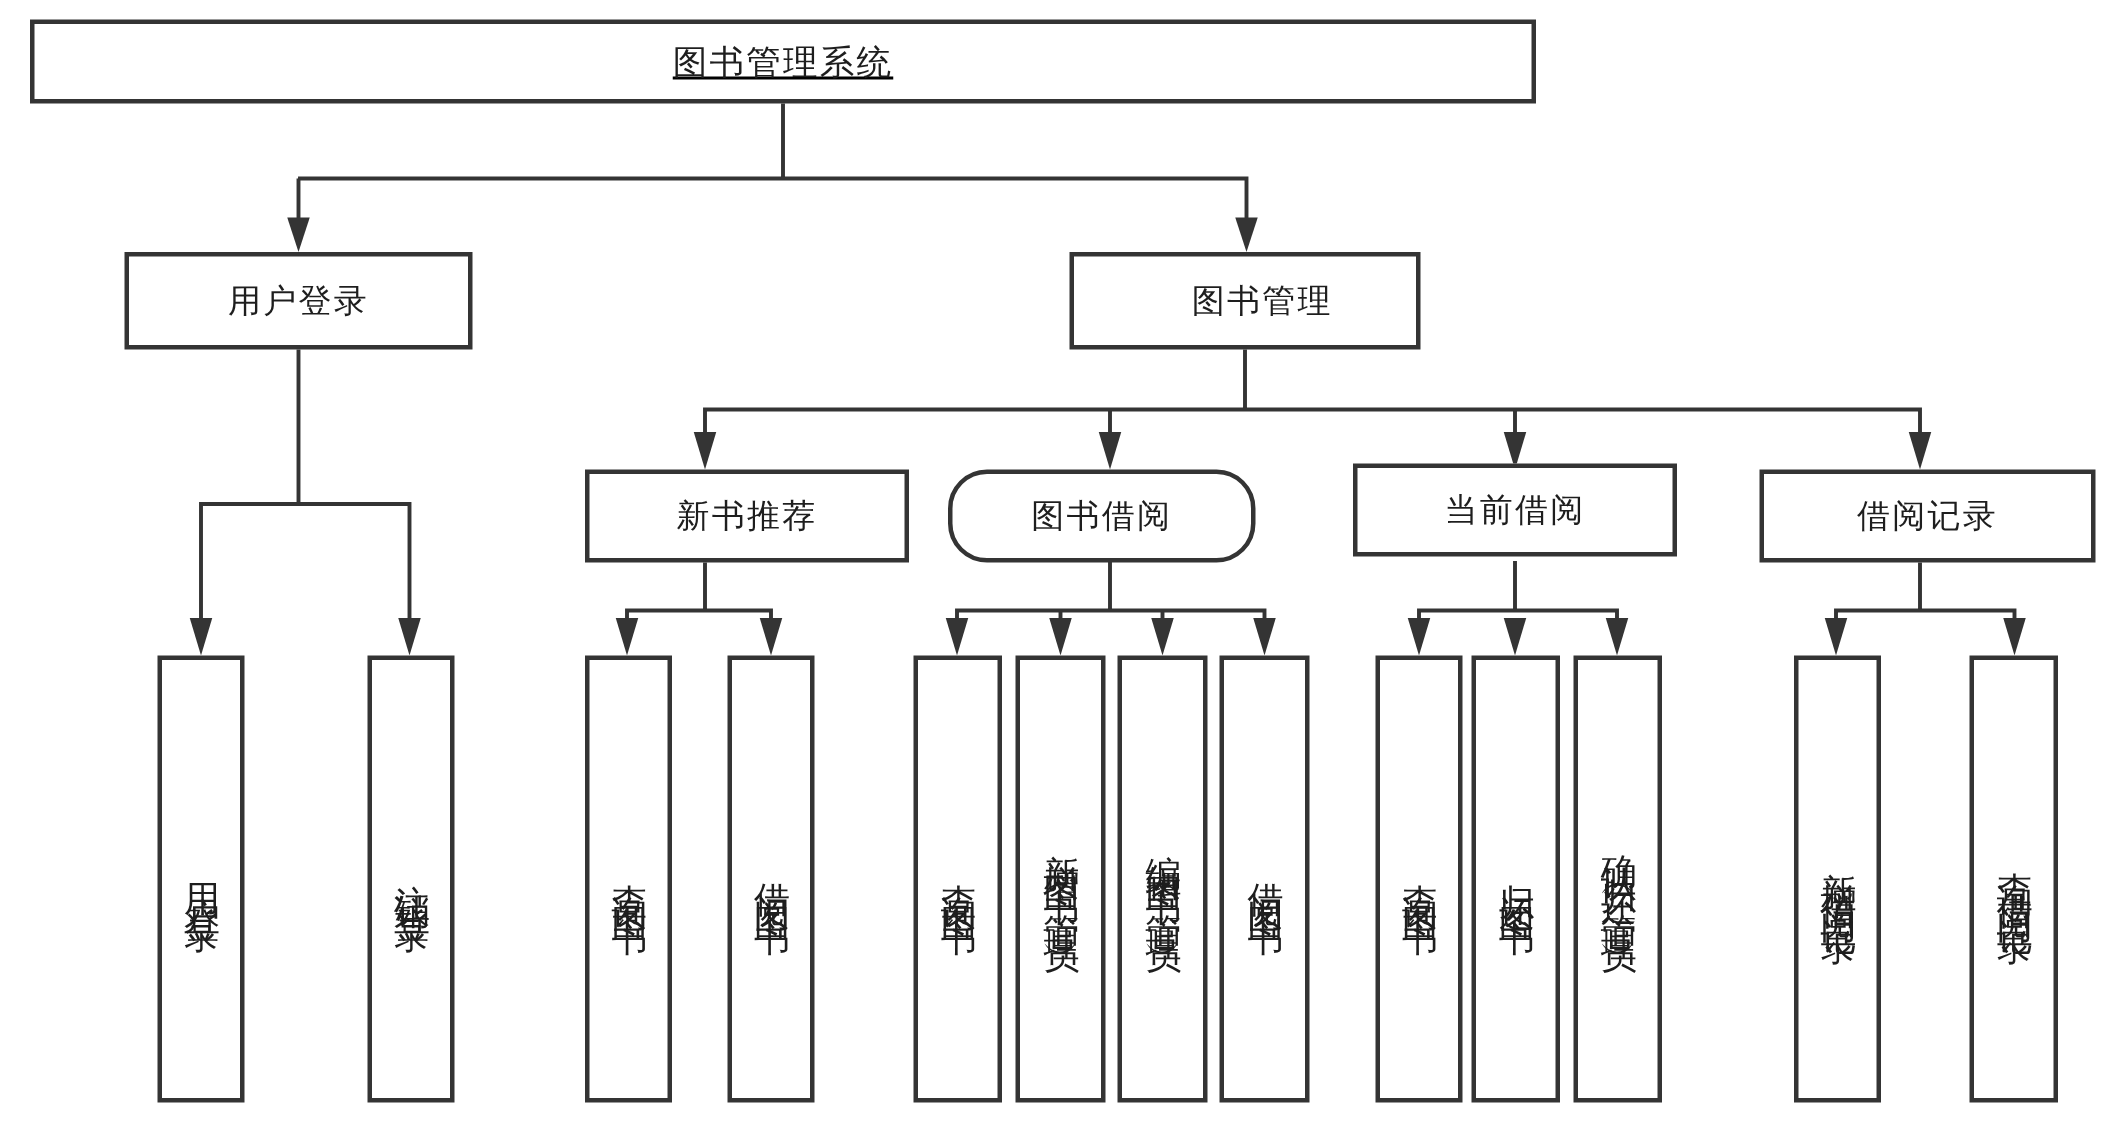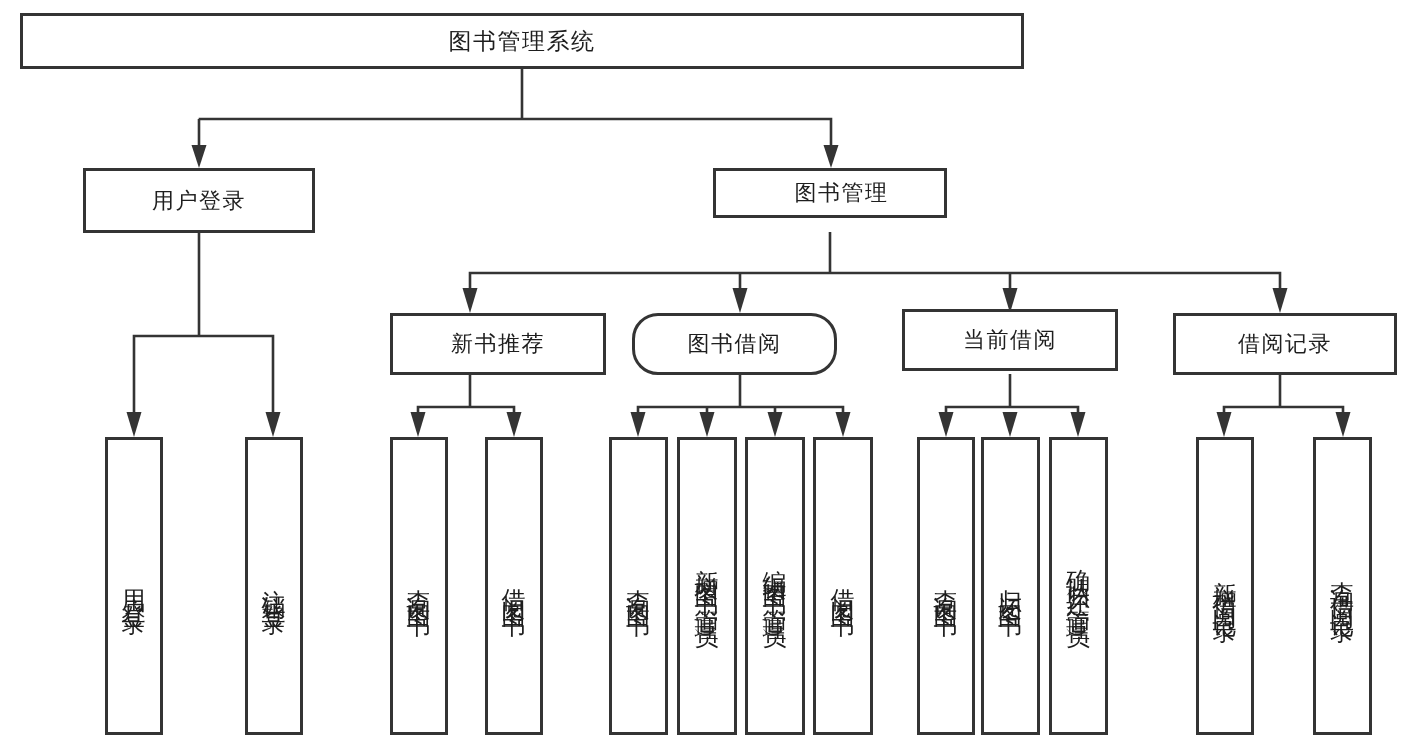--- a/index.html
+++ b/index.html
@@ -83,28 +83,28 @@
       <polygon points="767.5,412 782.5,412 775,437"></polygon>
       <polygon points="835.5,412 850.5,412 843,437"></polygon>
       <polygon points="938.5,412 953.5,412 946,437"></polygon>
       <polygon points="1002.5,412 1017.5,412 1010,437"></polygon>
       <polygon points="1070.5,412 1085.5,412 1078,437"></polygon>
       <polygon points="1216.5,412 1231.5,412 1224,437"></polygon>
       <polygon points="1335.5,412 1350.5,412 1343,437"></polygon>
     </g>
   </svg>
 
-  <div class="box root" style="left:20px; top:13px; width:1004px; height:56px;">
+  <div class="box root" style="left:20px; top:13px; width:1004px; height:56px;text-decoration:underline;">
     <span class="hlabel">图书管理系统</span>
   </div>
 
   <div class="box" style="left:83px; top:168px; width:232px; height:65px;">
     <span class="hlabel">用户登录</span>
   </div>
-  <div class="box" style="left:713px; top:168px; width:234px; height:50px;padding-left:23px;">
+  <div class="box" style="left:713px; top:168px; width:234px; height:65px;padding-left:23px;">
     <span class="hlabel">图书管理</span>
   </div>
 
   <div class="box" style="left:362px; top:313px; width:216px; height:62px;margin-left:28px;">
     <span class="hlabel">新书推荐</span>
   </div>
   <div class="box" style="left:632px; top:313px; width:205px; height:62px;border-radius:26px;">
     <span class="hlabel">图书借阅</span>
   </div>
   <div class="box" style="left:902px; top:309px; width:216px; height:62px;align-items:center;">

